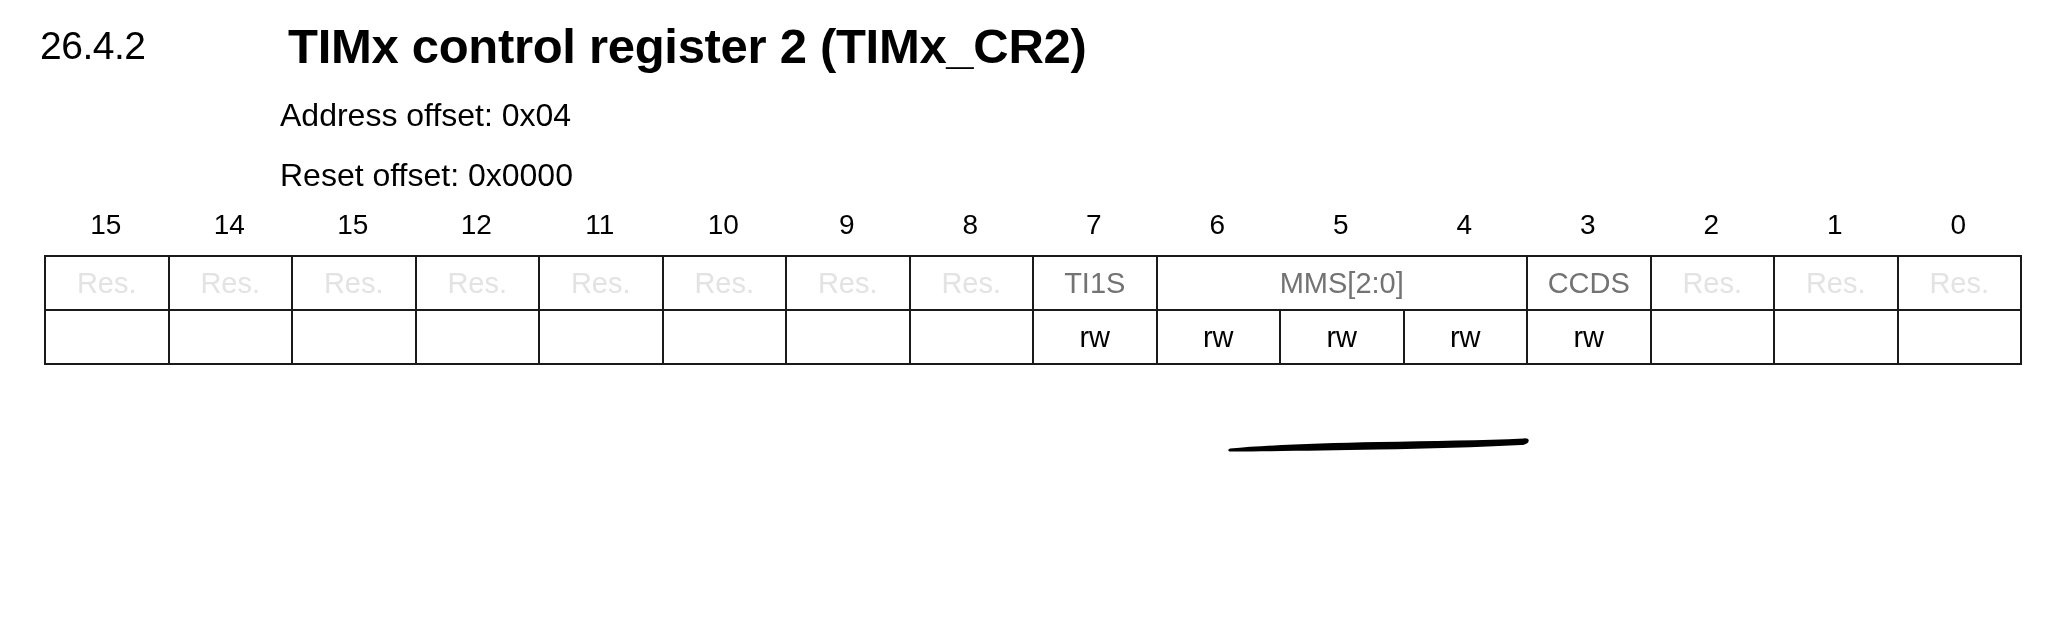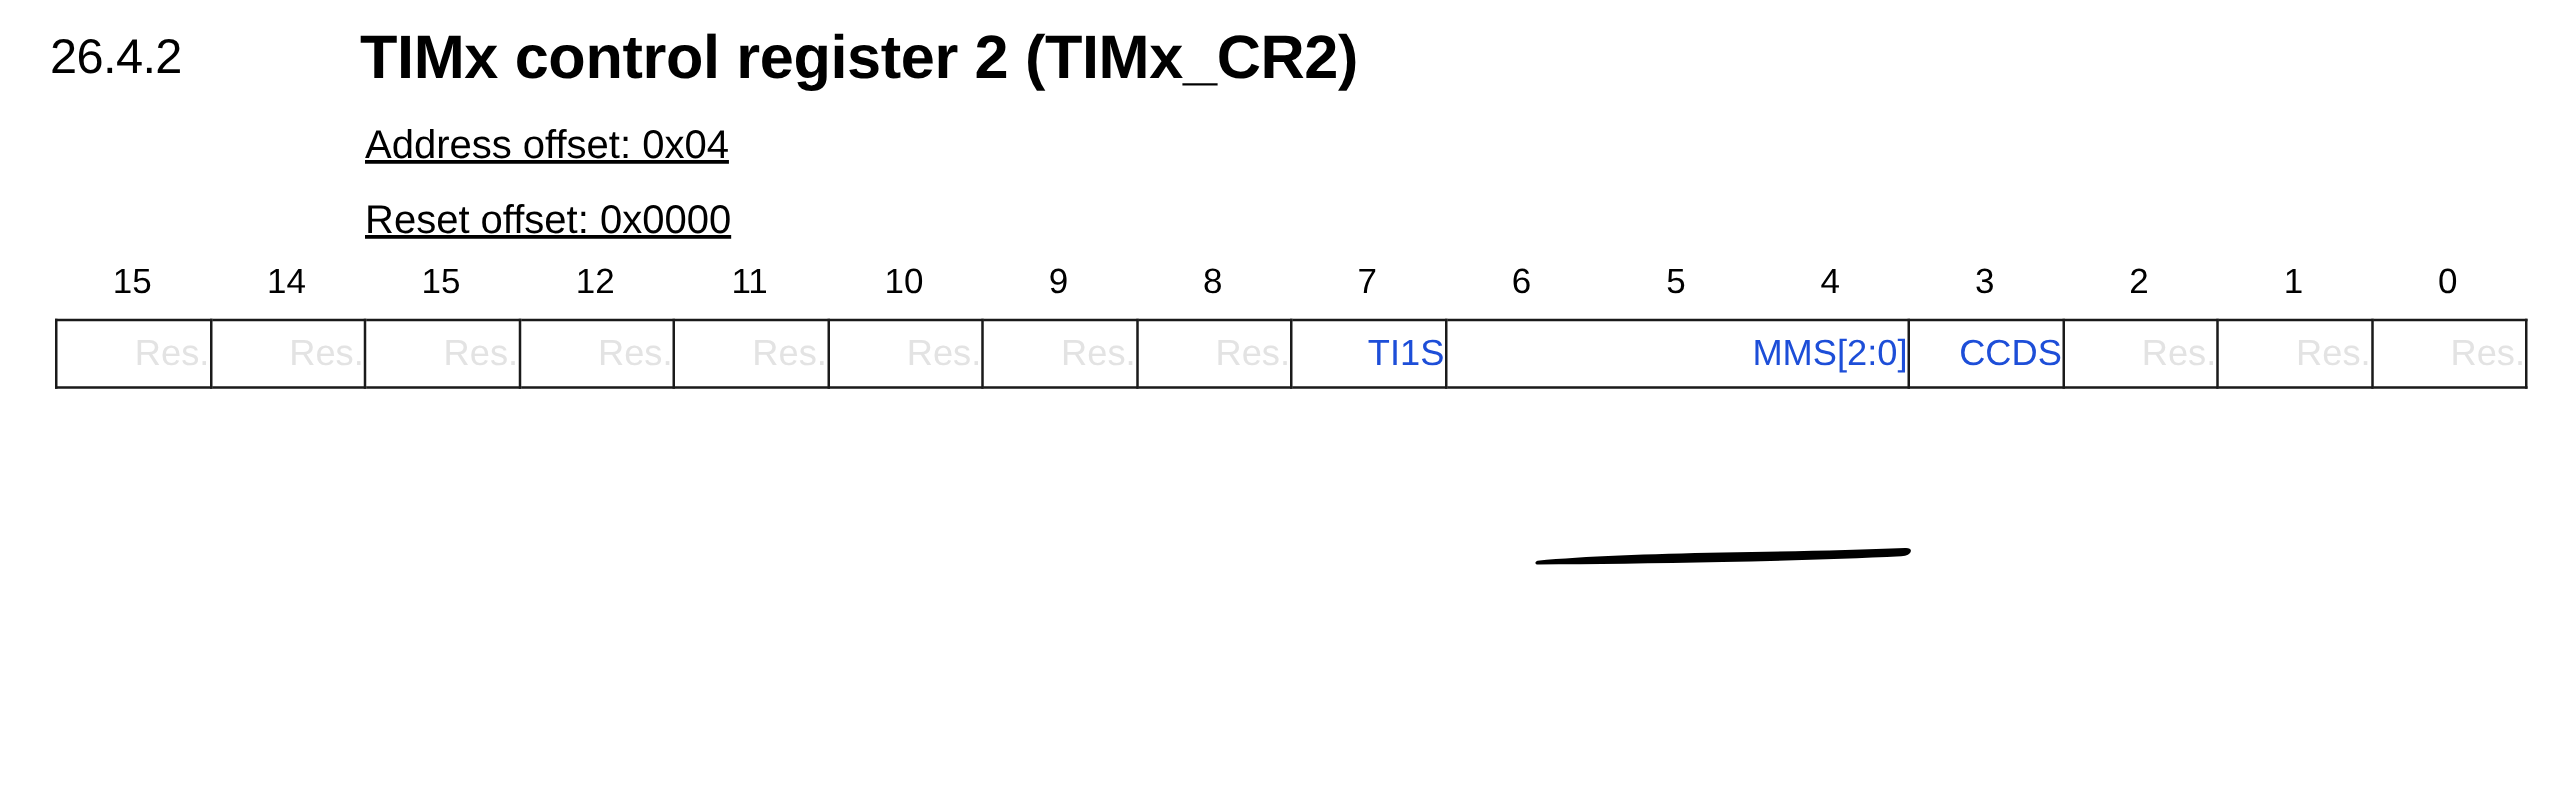--- a/index.html
+++ b/index.html
@@ -38,25 +38,24 @@
     left: 288px;
     top: 0;
     font-size: 49px;
     font-weight: bold;
     letter-spacing: -0.3px;
     line-height: 48px;
   }
 
   .meta-line {
     position: absolute;
-    left: 292px;
+    left: 280px;
     font-size: 32px;
     line-height: 40px;
     white-space: nowrap;
-    text-decoration: underline;
   }
   #address-offset-line { top: 95px; }
   #reset-value-line    { top: 155px; }
 
   
   #register-figure {
     position: absolute;
     left: 44px;
     top: 205px;
     width: 1656px;
@@ -77,31 +76,31 @@
   #register-table {
     border-collapse: collapse;
     table-layout: fixed;
     width: 1976px;
     margin-top: 10px;
   }
   #register-table col { width: 123.5px; }
   #register-table td {
     border: 2px solid #1a1a1a;
     height: 52px;
-    text-align: right;
+    text-align: center;
     vertical-align: middle;
     font-size: 29px;
     padding: 0;
     background: #ffffff;
   }
   td.reserved-cell {
     color: #e3e3e3;
   }
   td.field-cell {
-    color: #1d4ed8;
+    color: #737373;
   }
   td.empty-cell {
     color: transparent;
   }
   td.access-cell {
     font-size: 28px;
   }
 
   
   #annotation-underline {
@@ -175,20 +174,38 @@
           <td class="reserved-cell">Res.</td>
           <td class="reserved-cell">Res.</td>
           <td class="reserved-cell">Res.</td>
           <td class="field-cell">TI1S</td>
           <td colspan="3" class="field-cell">MMS[2:0]</td>
           <td class="field-cell">CCDS</td>
           <td class="reserved-cell">Res.</td>
           <td class="reserved-cell">Res.</td>
           <td class="reserved-cell">Res.</td>
         </tr>
+      <tr id="access-row">
+          <td class="empty-cell"></td>
+          <td class="empty-cell"></td>
+          <td class="empty-cell"></td>
+          <td class="empty-cell"></td>
+          <td class="empty-cell"></td>
+          <td class="empty-cell"></td>
+          <td class="empty-cell"></td>
+          <td class="empty-cell"></td>
+          <td class="access-cell">rw</td>
+          <td class="access-cell">rw</td>
+          <td class="access-cell">rw</td>
+          <td class="access-cell">rw</td>
+          <td class="access-cell">rw</td>
+          <td class="empty-cell"></td>
+          <td class="empty-cell"></td>
+          <td class="empty-cell"></td>
+        </tr>
     </tbody>
   </table>
 </div>
 
 <svg id="annotation-underline" viewBox="0 0 302 22" preserveAspectRatio="none">
   <path id="annotation-path" d="M 2,12.5
            C 40,9.0 90,7.2 150,6.0
            C 205,5.0 255,4.2 296,2.4
            C 299.5,2.2 301.2,3.2 300.6,5.2
            C 300.0,7.4 297.6,8.6 293.0,9.0

